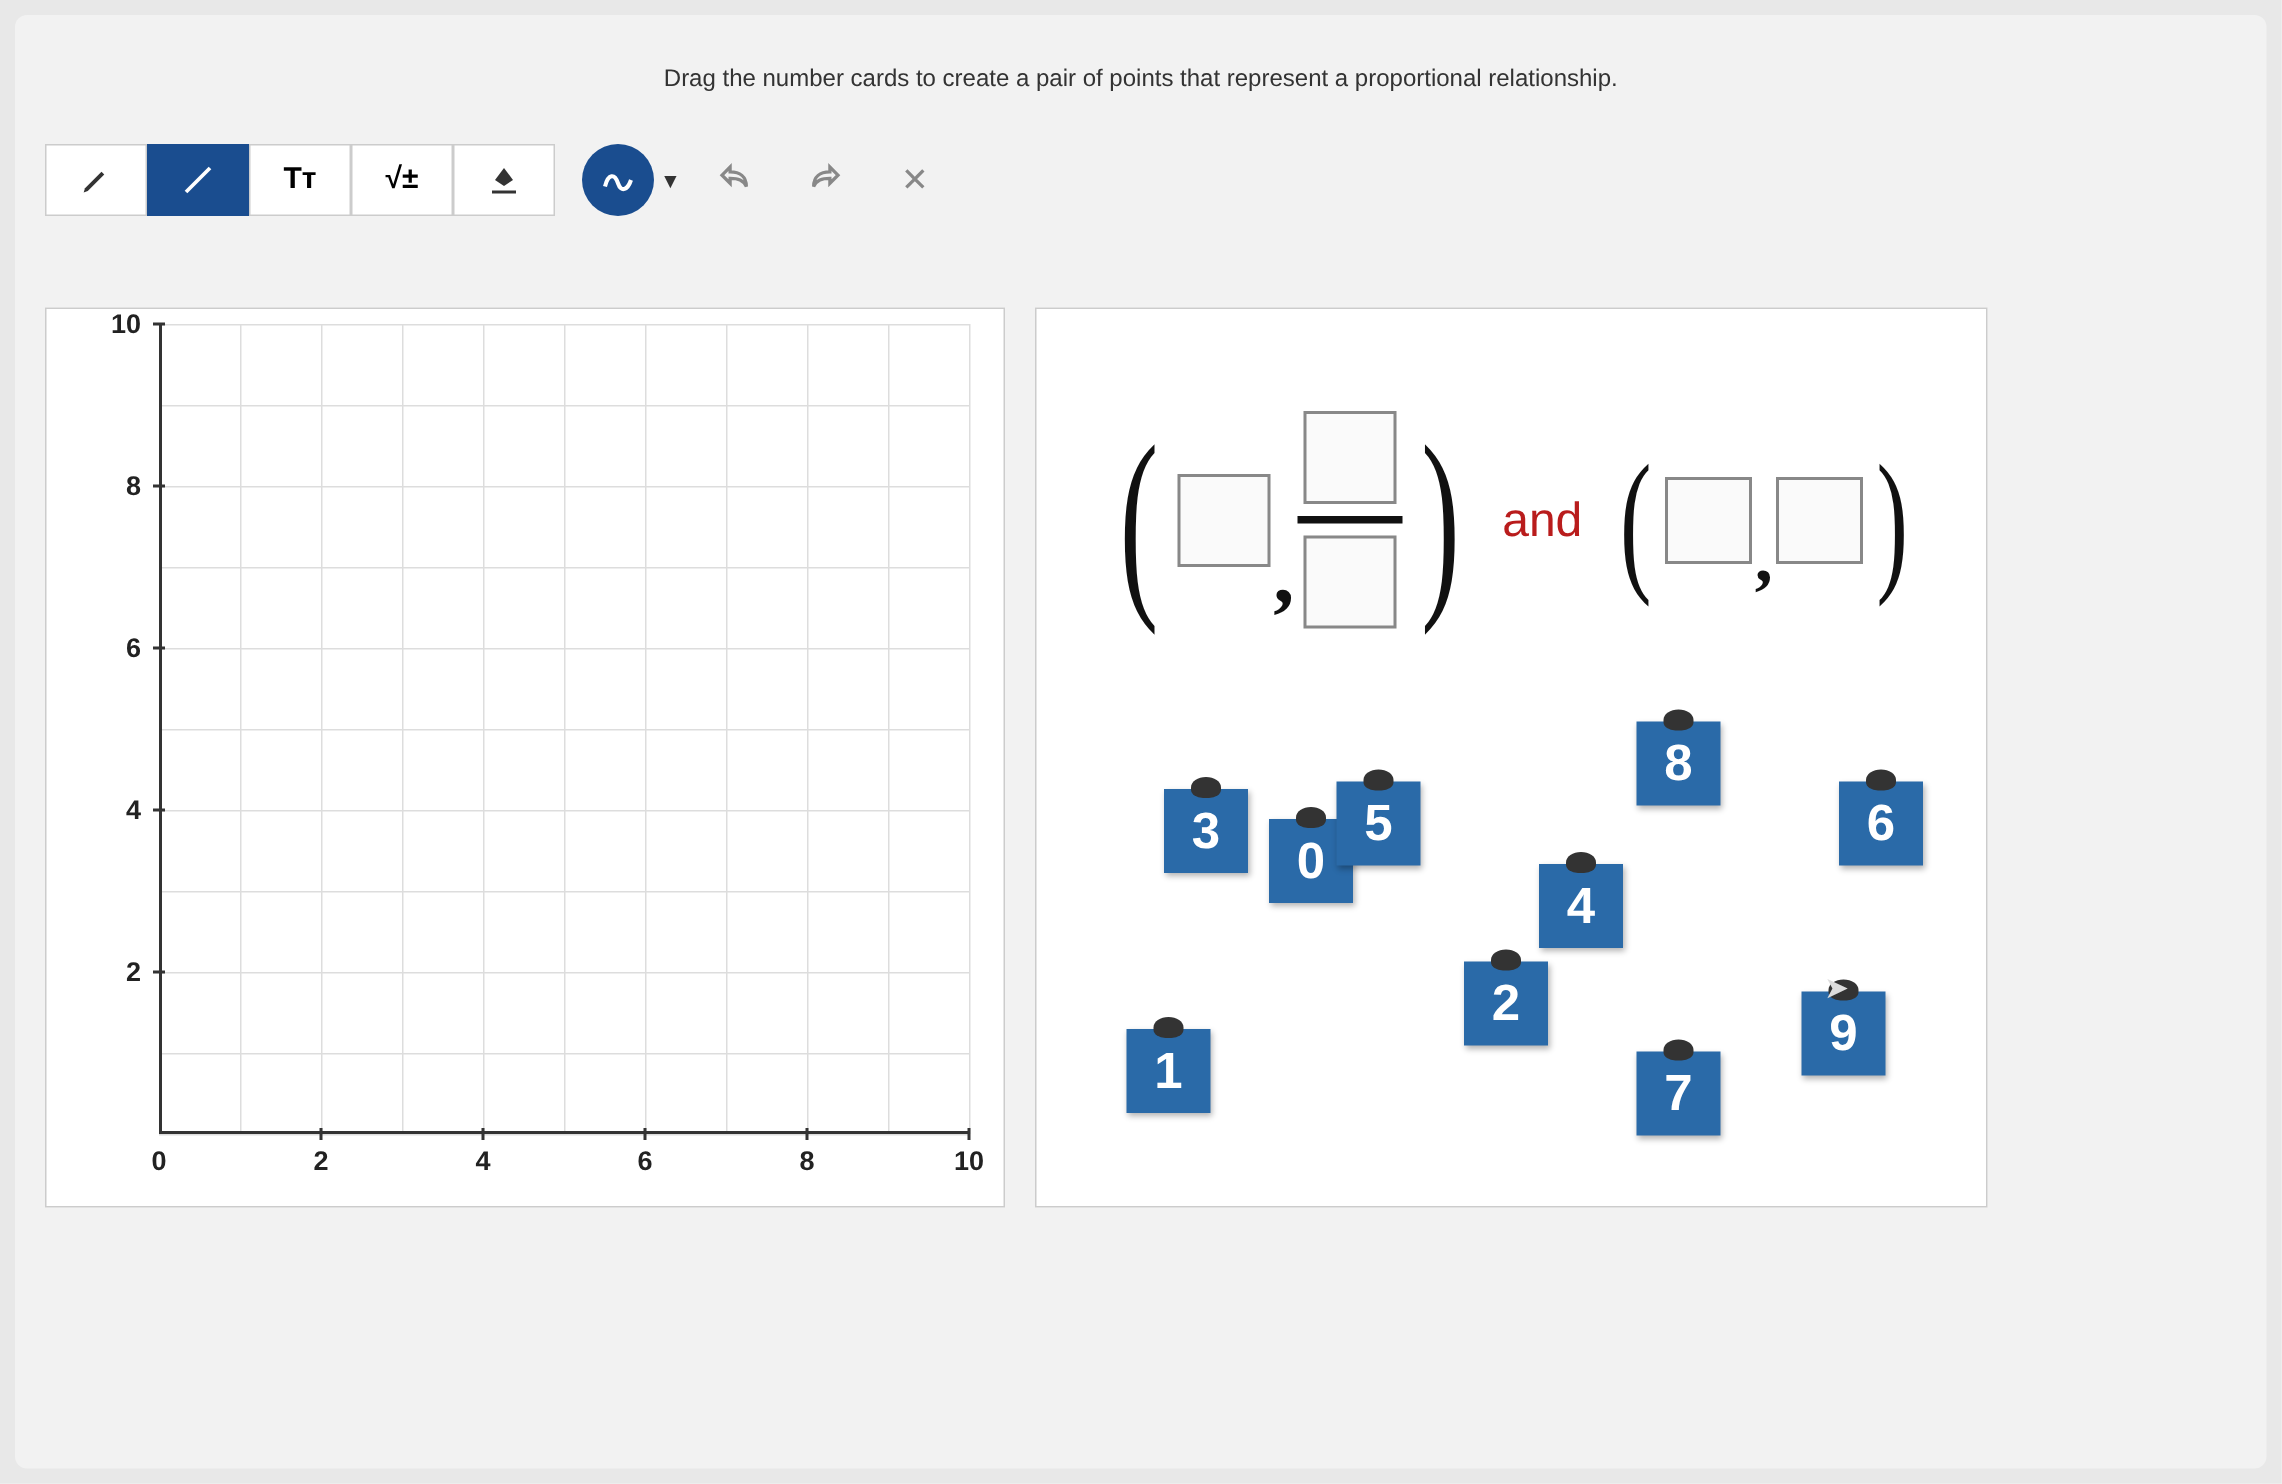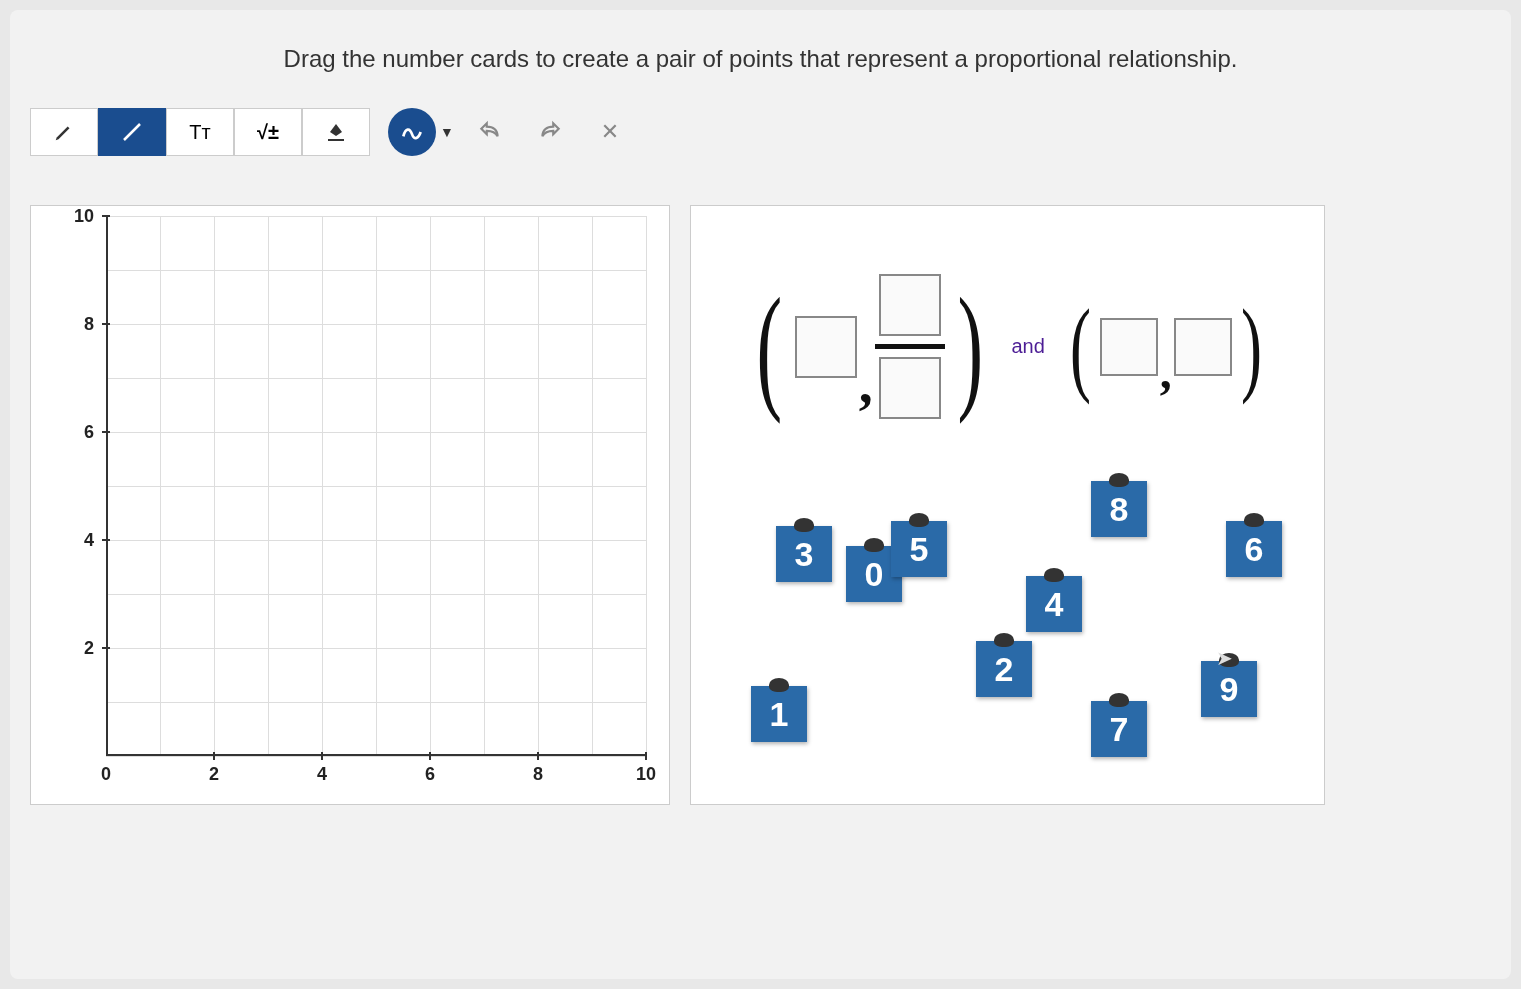--- a/index.html
+++ b/index.html
@@ -15,21 +15,21 @@
     background: #f2f2f2;
     border-radius: 8px;
     margin: 10px;
     width: 1501px;
     height: 969px;
     position: relative;
     padding-top: 30px;
   }
   .instructions {
     text-align: center;
-    font-size: 24px;
+    font-size: 16px;
     color: #333;
     line-height: 1.6;
   }
   .toolbar {
     margin-top: 30px;
     margin-left: 20px;
     display: flex;
     align-items: center;
     gap: 0;
   }
@@ -217,22 +217,22 @@
   }
   .comma-sm {
     font-size: 48px;
     font-weight: bold;
     color: #111;
     align-self: flex-end;
     margin-bottom: 8px;
     font-family: 'Times New Roman', serif;
   }
   .and-text {
-    font-size: 20px;
-    color: #4c1d95;
+    font-size: 32px;
+    color: #b91c1c;
   }
   .pair1, .pair2 {
     display: flex;
     align-items: center;
     gap: 2px;
   }
   .card {
     position: absolute;
     width: 56px;
     height: 56px;
@@ -278,21 +278,21 @@
       <svg width="22" height="22" viewBox="0 0 24 24">
           <path d="M3 21l3-1 12-12-2-2L4 18l-1 3z" fill="#333"></path>
         </svg>
     </div>
     <div class="tool-btn active">
       <svg width="24" height="24" viewBox="0 0 24 24">
           <line x1="4" y1="20" x2="20" y2="4" stroke="#fff" stroke-width="2.5"></line>
         </svg>
     </div>
     <div class="tool-btn">
-      <span style="font-weight:normal;">Tᴛ</span>
+      <span style="font-weight:bold;">Tᴛ</span>
     </div>
     <div class="tool-btn">
       <span style="font-weight:bold;">√±</span>
     </div>
     <div class="tool-btn">
       <svg width="24" height="24" viewBox="0 0 24 24">
           <polygon points="12,4 18,12 12,16 6,12" fill="#333"></polygon>
           <line x1="4" y1="20" x2="20" y2="20" stroke="#333" stroke-width="2"></line>
         </svg>
     </div>

